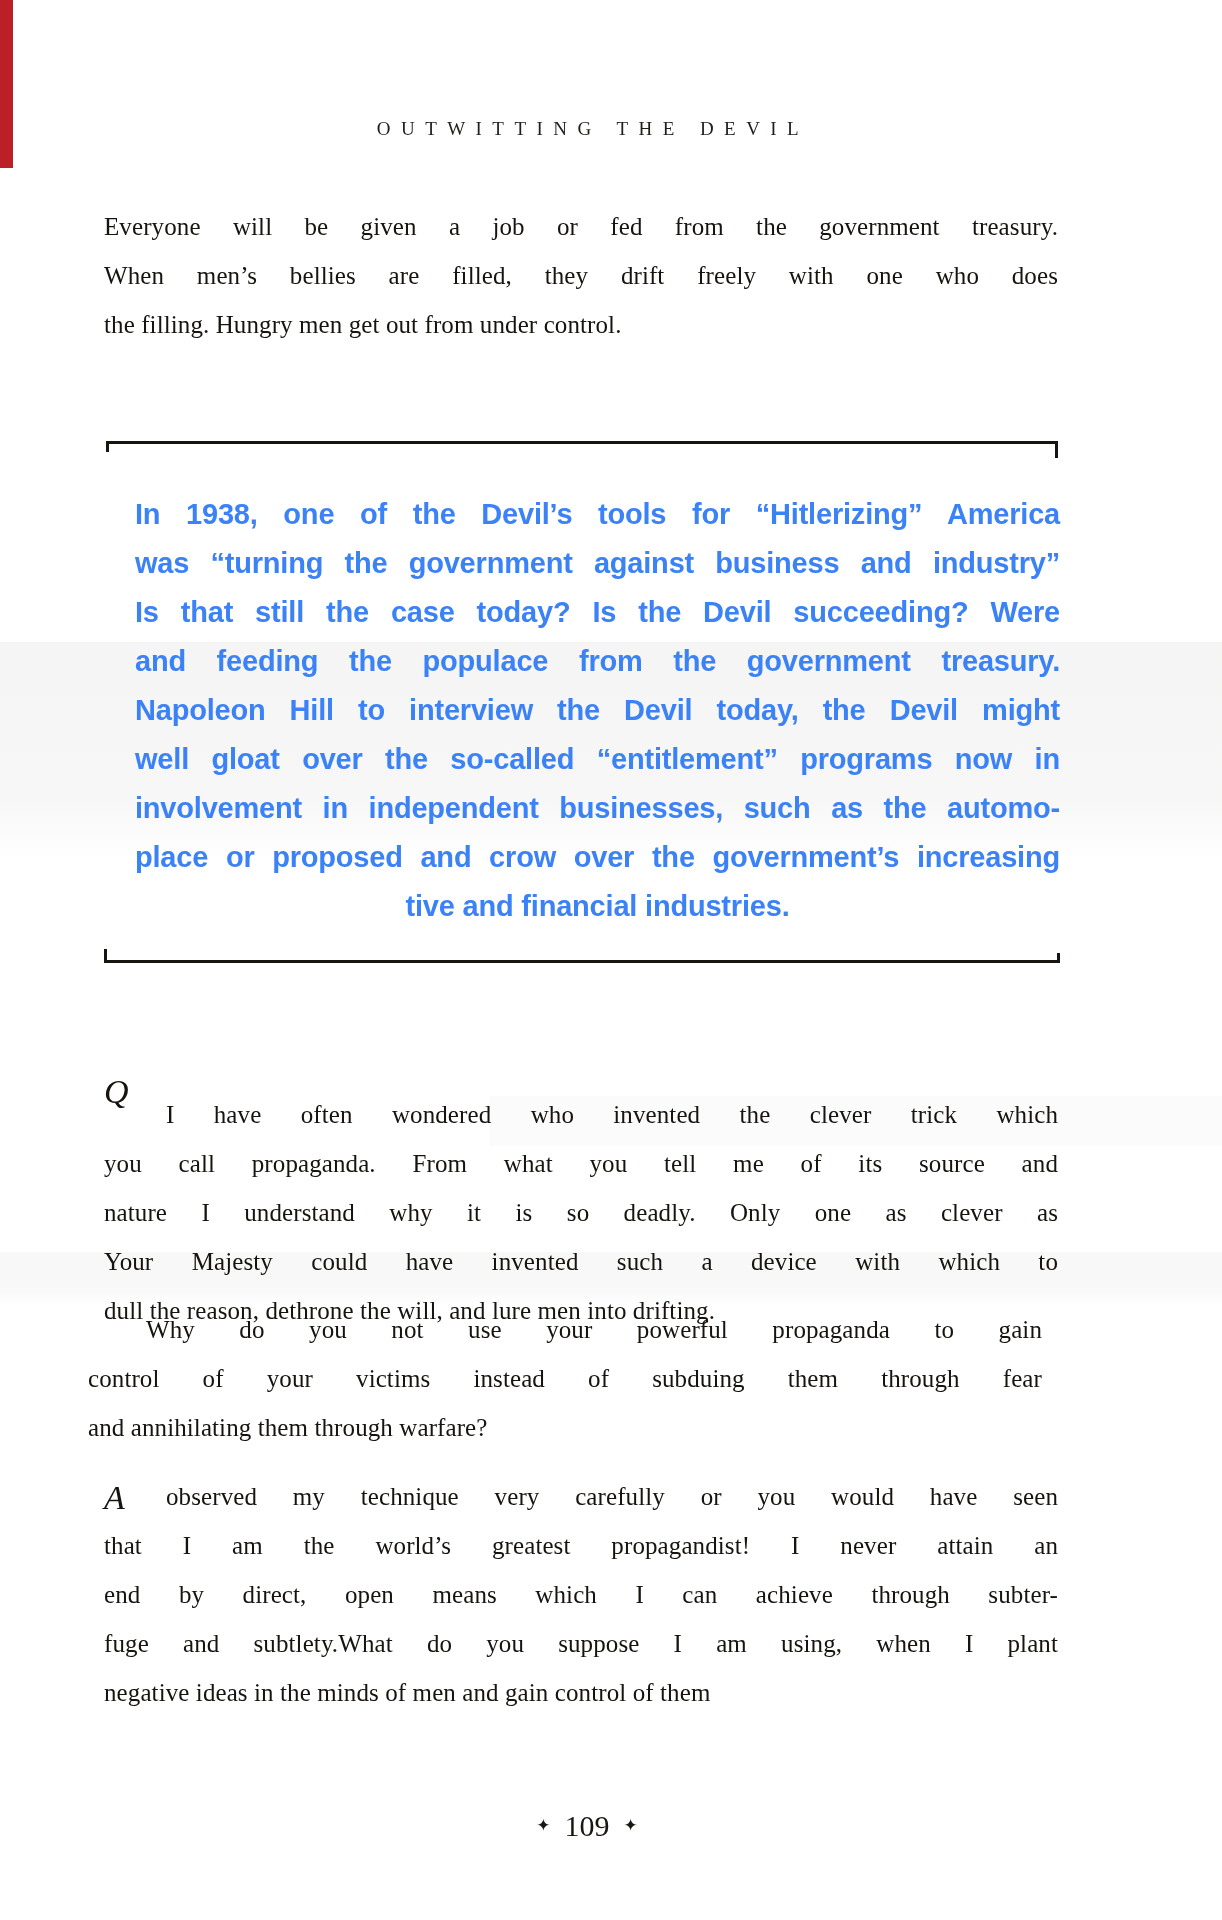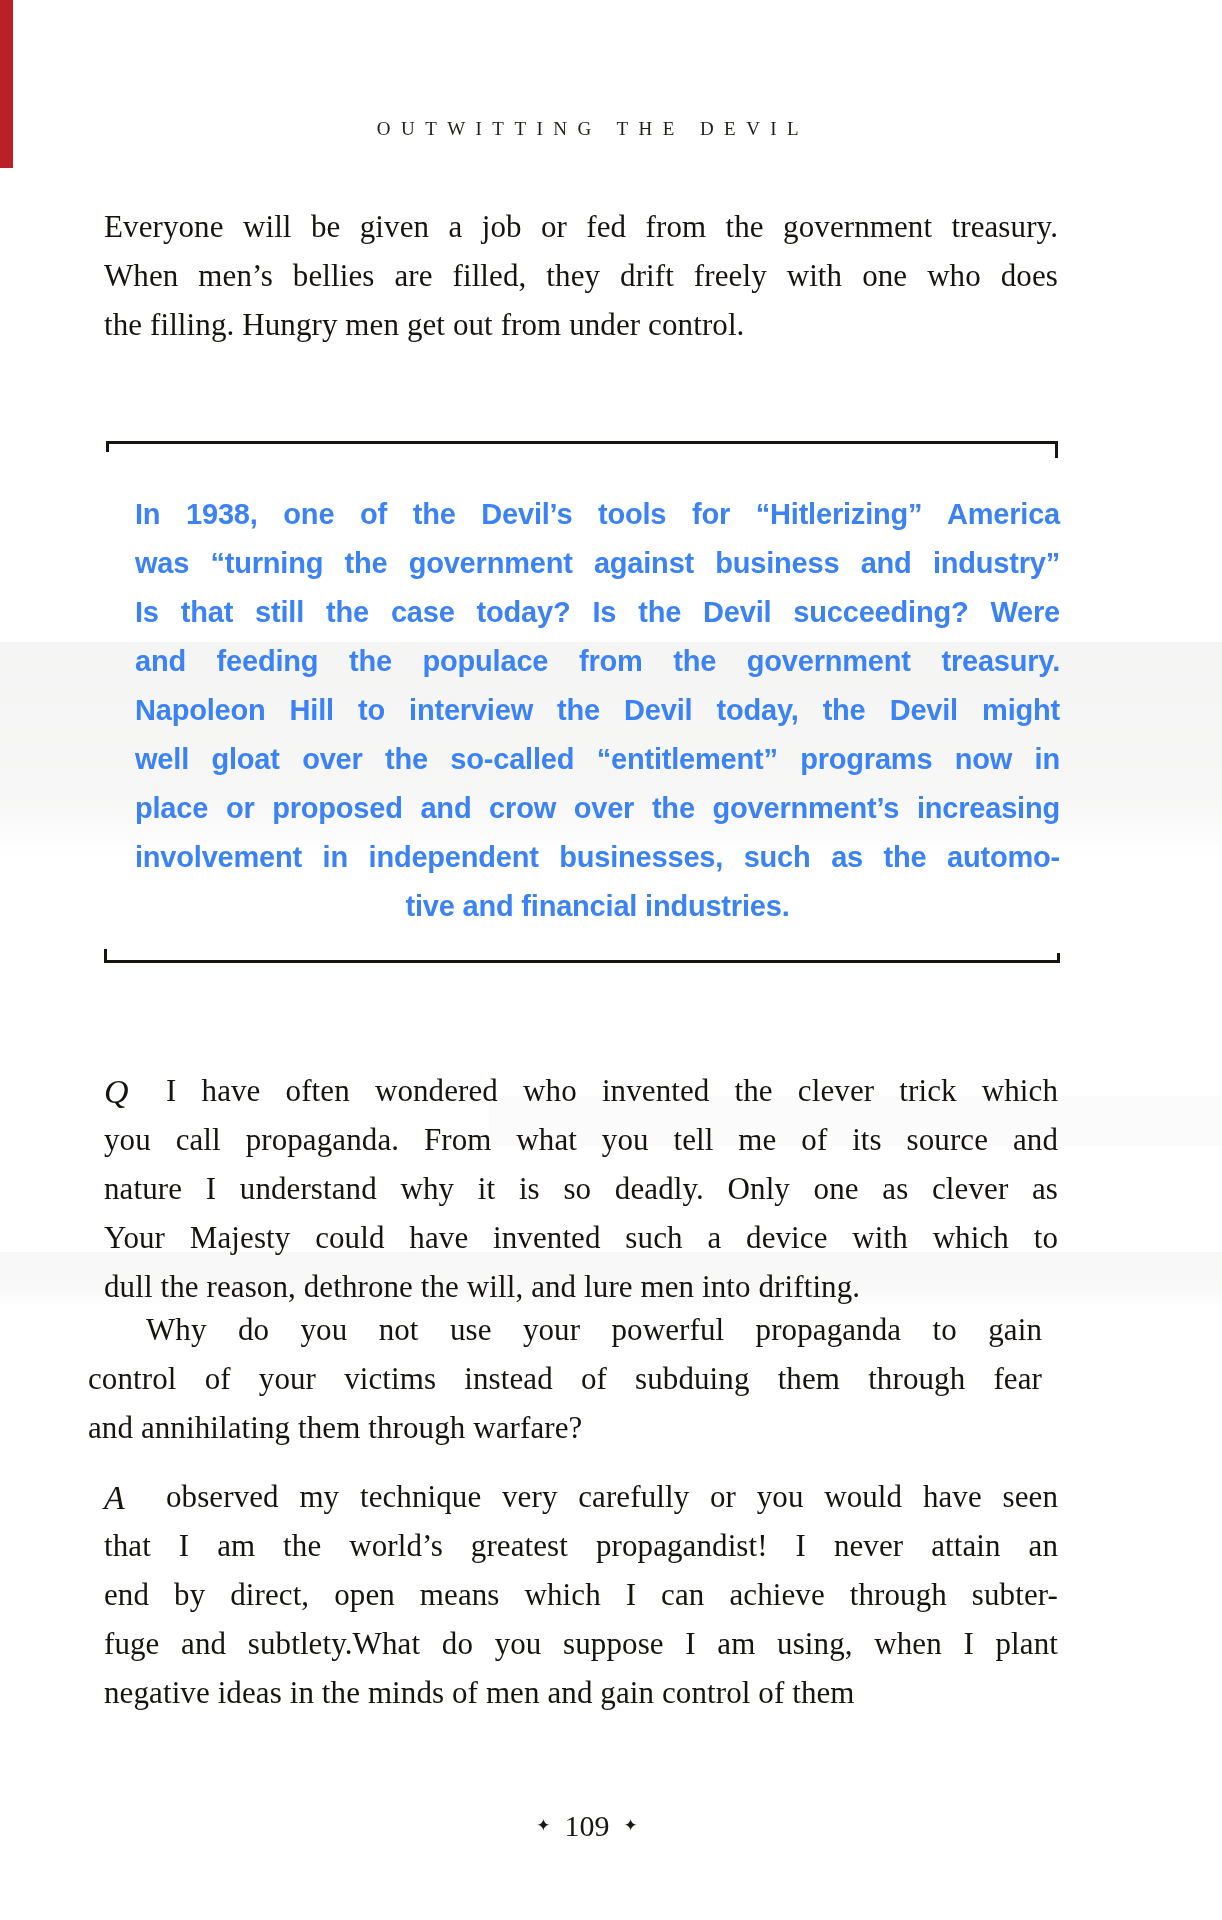--- a/index.html
+++ b/index.html
@@ -24,21 +24,21 @@
   
   .running-header {
     position:absolute; top:114px; left:0; width:1160px;
     text-align:center; font-size:19px; line-height:30px;
     letter-spacing:0.55em; color:#211e19;padding-left:13px;
   }
 
   
   .para { position:absolute; }
   .para .line { text-align:justify; text-align-last:justify; }
-  .body-text .line { font-size:31px; line-height:49px; letter-spacing:0.1px; }
+  .body-text .line { font-size:25px; line-height:49px; letter-spacing:0.1px; }
   .body-text .line:last-child { text-align-last:left; }
 
   .intro { top:202px; left:104px; width:954px; }
 
   
   .rule { position:absolute; height:3px; background:#181510; }
   .rule::before, .rule::after { content:""; position:absolute; width:3px; background:#181510; }
   .rule-top { top:441px; left:106px; width:952px; }
   .rule-top::before { left:0; top:0; height:11px; }
   .rule-top::after { right:0; top:0; height:17px; }
@@ -53,21 +53,21 @@
     letter-spacing:-0.2px; color:#3b82f6;
   }
   .callout .line:last-child { text-align-last:center; }
 
   
   .marker {
     position:absolute; left:0; top:1px;
     font-style:italic; font-size:34px; line-height:49px; color:#17140f;
   }
   .q-para { top:1066px; left:104px; width:954px; }
-  .q-para .line:first-child { text-indent:62px; }
+  .q-para .line:first-child { text-indent:62px;margin-top:24px; }
   .why-para { top:1305px; left:88px; width:954px; }
   .why-para .line:first-child { text-indent:58px; }
   .a-para { top:1472px; left:104px; width:954px; }
   .a-para .line:first-child { text-indent:62px; }
 
   
   .folio {
     position:absolute; top:1806px; left:0; width:1158px;
     text-align:center; font-size:30px; line-height:40px; color:#1a1712;margin-left:8px;
   }
@@ -95,22 +95,22 @@
 
   <div class="rule rule-top"></div>
 
   <div class="para callout">
       <div class="line">In 1938, one of the Devil’s tools for “Hitlerizing” America</div>
       <div class="line">was “turning the government against business and industry”</div>
       <div class="line">Is that still the case today? Is the Devil succeeding? Were</div>
       <div class="line">and feeding the populace from the government treasury.</div>
       <div class="line">Napoleon Hill to interview the Devil today, the Devil might</div>
       <div class="line">well gloat over the so-called “entitlement” programs now in</div>
+      <div class="line">involvement in independent businesses, such as the automo-</div>
       <div class="line">place or proposed and crow over the government’s increasing</div>
-      <div class="line">involvement in independent businesses, such as the automo-</div>
       <div class="line">tive and financial industries.</div>
     </div>
 
   <div class="rule rule-bottom"></div>
 
   <div class="para body-text q-para">
     <span class="marker">Q</span>
     <div>
         <div class="line">I have often wondered who invented the clever trick which</div>
         <div class="line">you call propaganda. From what you tell me of its source and</div>

